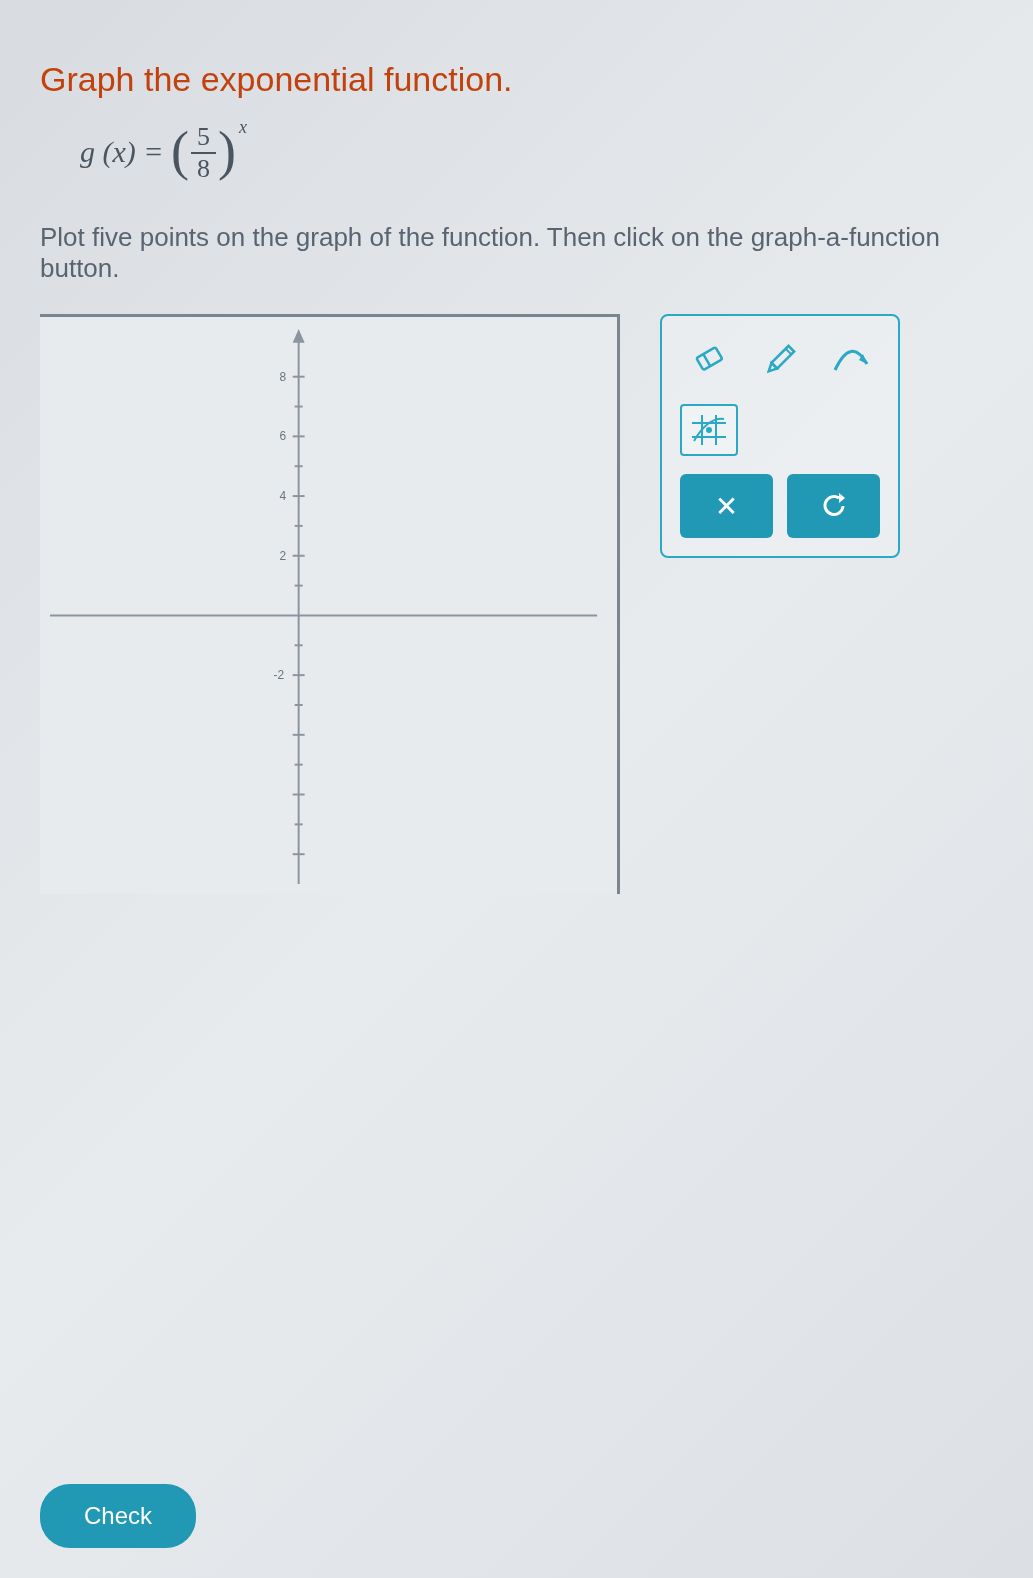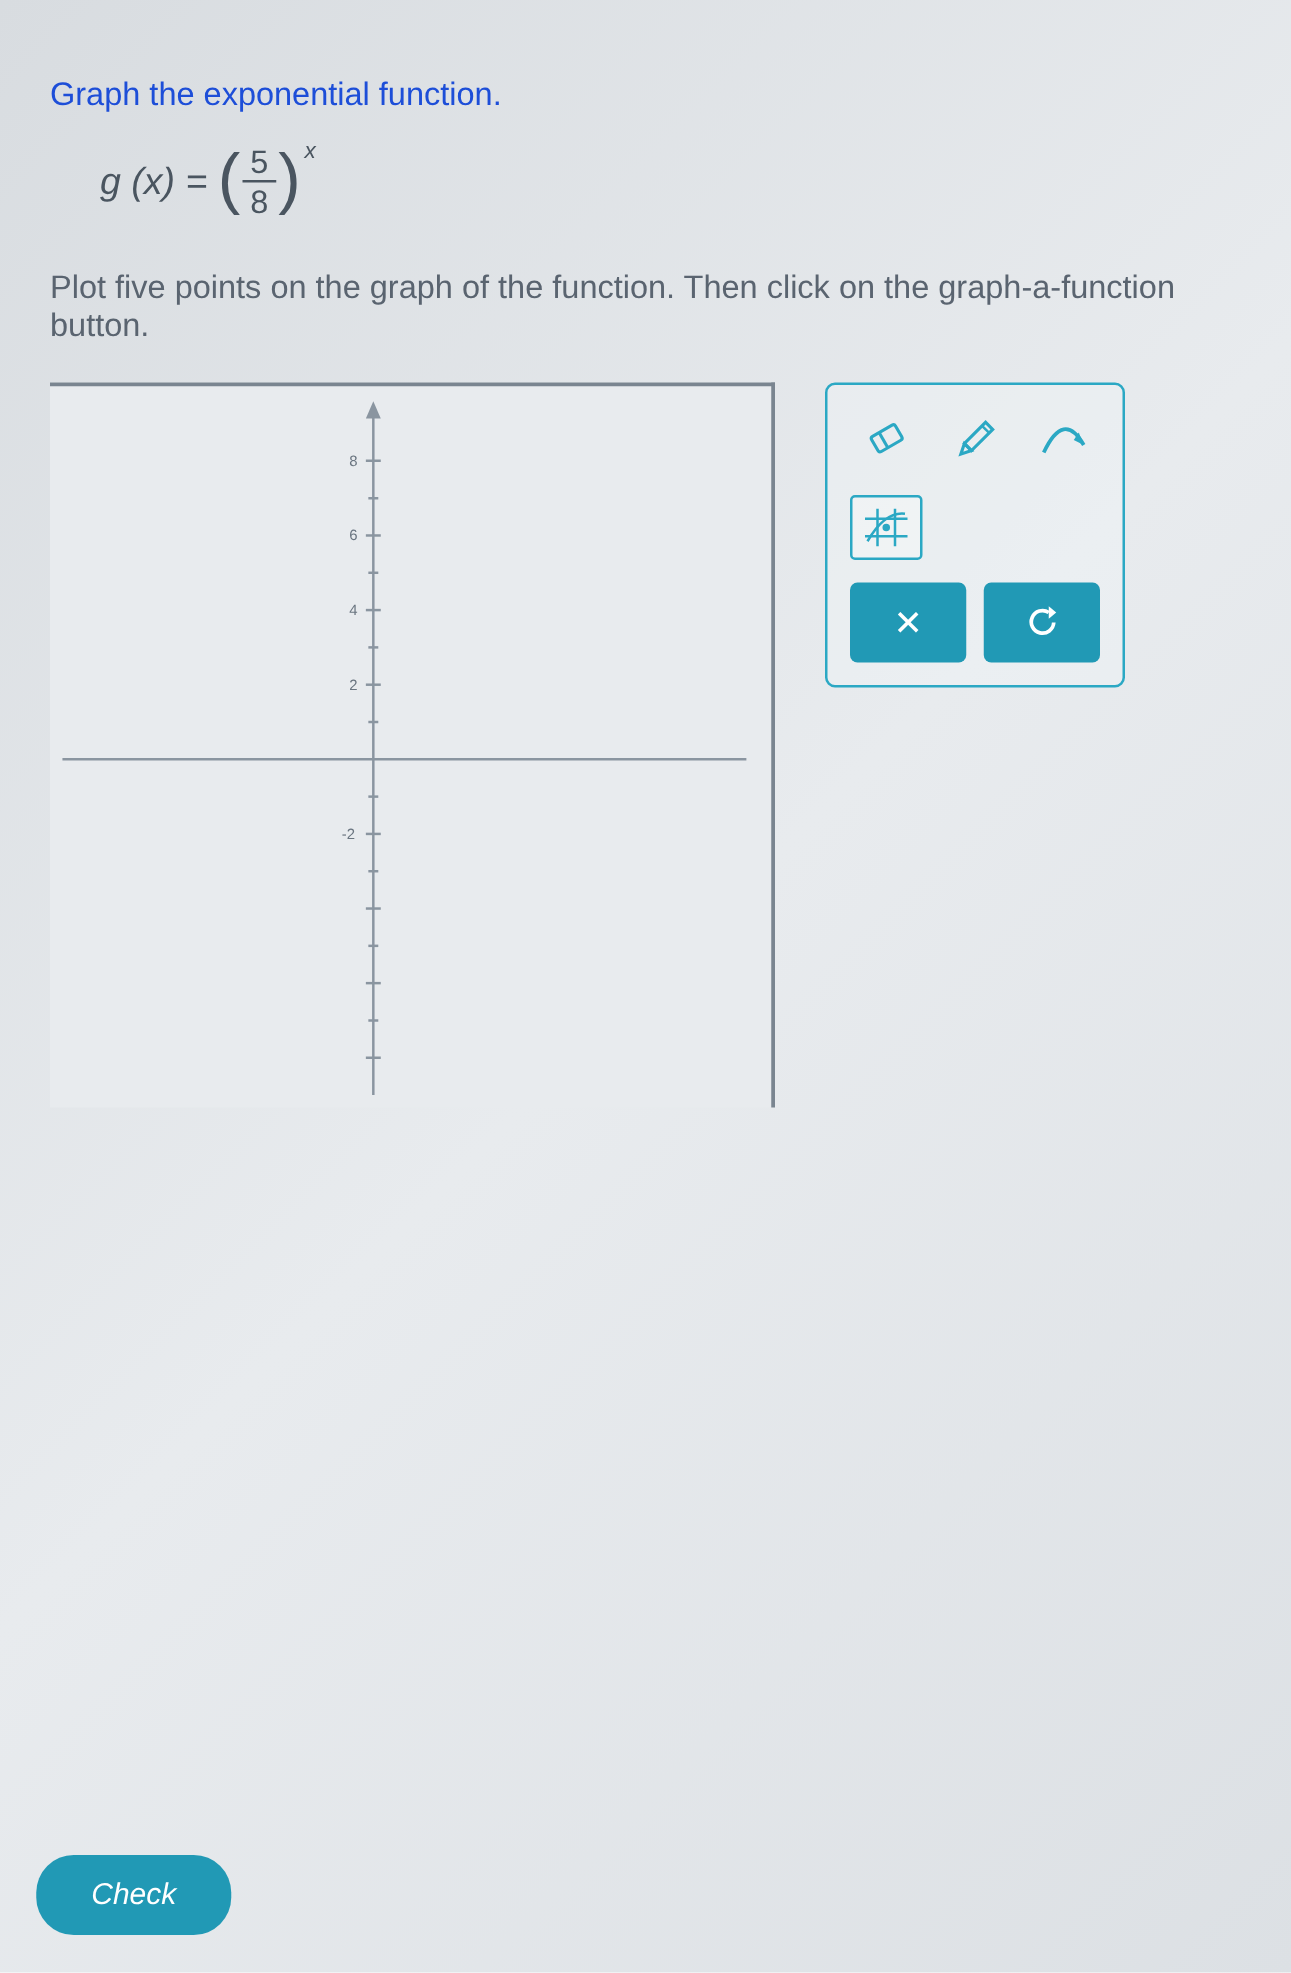--- a/index.html
+++ b/index.html
@@ -10,32 +10,32 @@
     body {
       font-family: Arial, Helvetica, sans-serif;
       background: linear-gradient(135deg, #d8dce0 0%, #e8ebee 50%, #dce0e4 100%);
       width: 1033px;
       height: 1578px;
       padding: 60px 40px;
       position: relative;
       color: #556;
     }
     .instruction {
-      font-size: 26px;
-      color: #1d4ed8;
+      font-size: 34px;
+      color: #c2410c;
       margin-bottom: 25px;
       font-weight: 400;
     }
     .formula {
       font-size: 30px;
       color: #4a5560;
       margin-left: 40px;
       margin-bottom: 30px;
       font-style: italic;
-      font-family: Liberation Sans, sans-serif;
+      font-family: Liberation Serif, serif;
     }
     .formula .gx {
       font-style: italic;
     }
     .formula .paren {
       font-size: 54px;
       vertical-align: middle;
       font-style: normal;
       display: inline-block;
       line-height: 0;
@@ -159,29 +159,28 @@
       display: flex;
       align-items: center;
       justify-content: center;
       cursor: pointer;
       color: white;
       font-size: 28px;
     }
     .check-button {
       position: absolute;
       bottom: 30px;
-      left: 29px;
+      left: 40px;
       background: #2199b5;
       color: white;
       padding: 18px 44px;
       border-radius: 30px;
       font-size: 24px;
       cursor: pointer;
       border: none;
-      font-style: italic;
     }
   </style>
 </head>
 <body>
 
 <div class="instruction">Graph the exponential function.</div>
 
 <div class="formula">
   <span class="gx"><span>g</span> (<span>x</span>) = </span>
   <span class="paren">(</span><span class="fraction">

